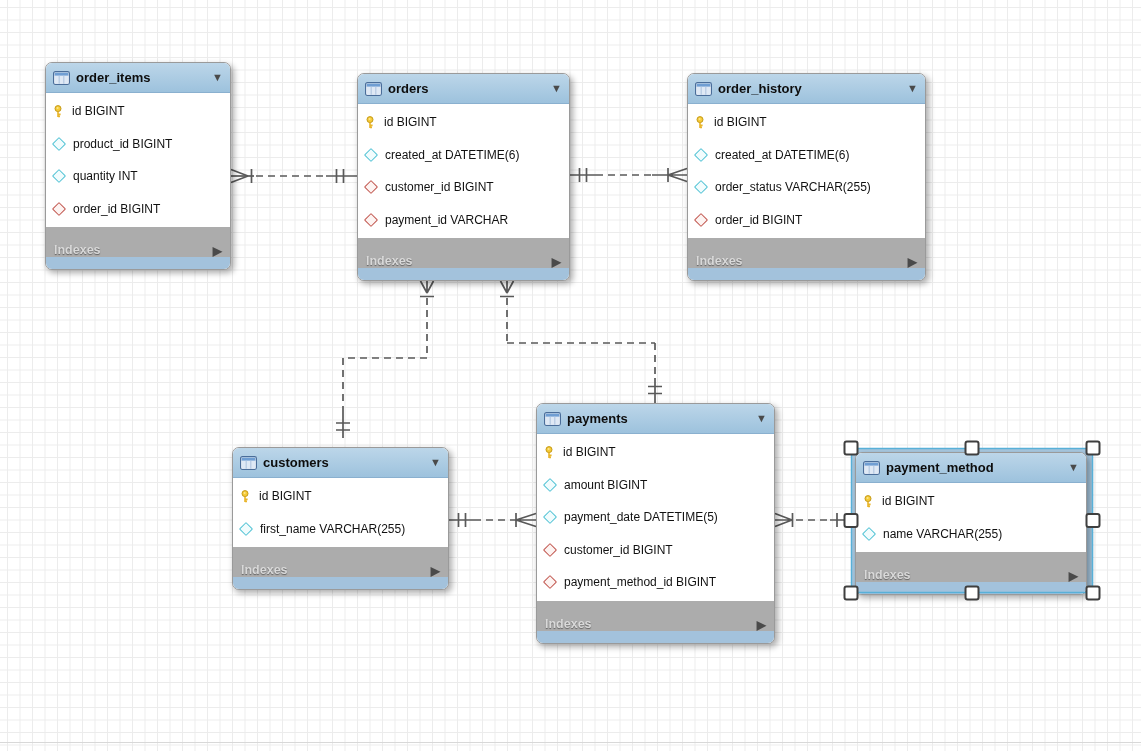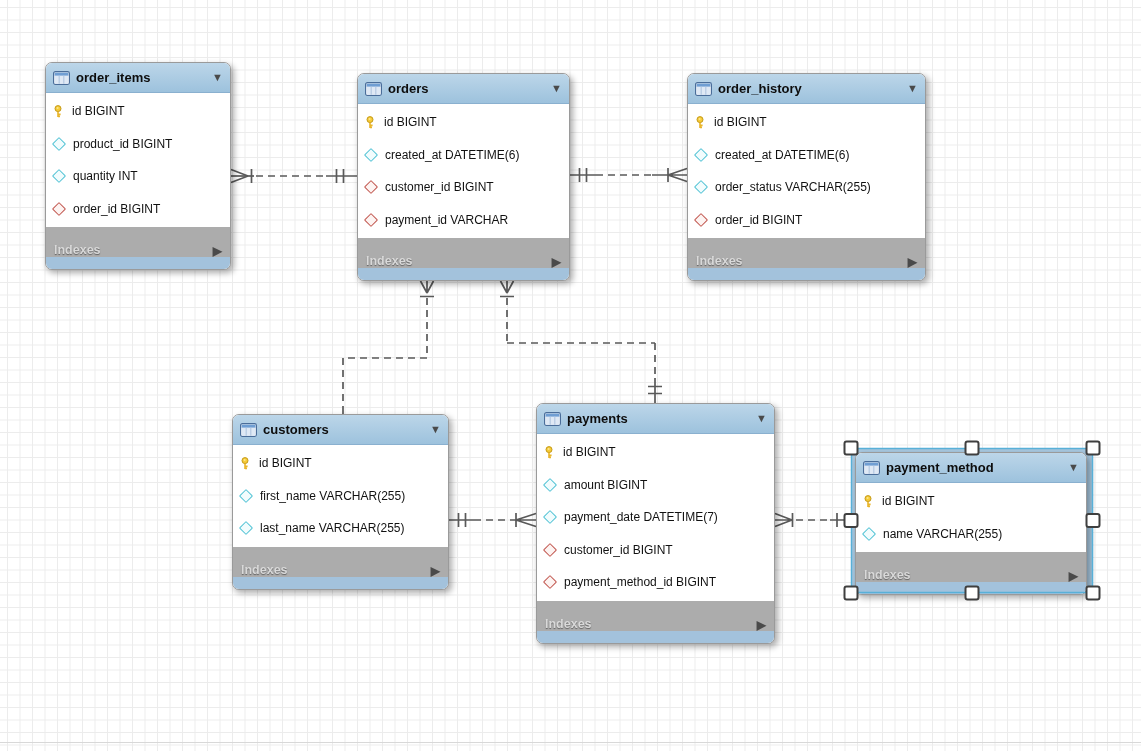--- a/index.html
+++ b/index.html
@@ -218,21 +218,21 @@
         <span>order_id BIGINT</span>
       </div>
     </div>
     <div class="tindexes">
       <span>Indexes</span>
       <span class="texpand">▶</span>
     </div>
     <div class="tcap"></div>
   </div>
 
-  <div class="table" style="left:232px;top:414px;width:215px">
+  <div class="table" style="left:232px;top:447px;width:215px">
     <div class="thead">
       <span class="ticon">
         <svg width="17" height="14" viewBox="0 0 17 14">
             <rect x="0.6" y="0.6" width="15.8" height="12.8" rx="1.8" fill="#f4f8fc" stroke="#4a6d99" stroke-width="1.2"></rect>
             <rect x="1.6" y="1.6" width="13.8" height="3.2" fill="#6f9ed3"></rect>
             <rect x="1.6" y="4.8" width="13.8" height="8" fill="#dfe9f5"></rect>
             <path d="M6.2 4.8 V12.8 M10.8 4.8 V12.8" stroke="#b3c8e2" stroke-width="1.2"></path>
           </svg>
       </span>
       <span class="ttitle">customers</span>
@@ -246,24 +246,20 @@
               <circle cx="4.6" cy="3" r="1" fill="#fbe791"></circle>
               <path d="M5 6.4 V12 M5 9.4 H7.6 M5 11.4 H7" stroke="#e9b52a" stroke-width="1.6" fill="none"></path>
             </svg>
           </span>
         <span>id BIGINT</span>
       </div>
       <div class="trow">
         <span class="diamond col"></span>
         <span>first_name VARCHAR(255)</span>
       </div>
-      <div class="trow">
-        <span class="diamond col"></span>
-        <span>last_name VARCHAR(255)</span>
-      </div>
     </div>
     <div class="tindexes">
       <span>Indexes</span>
       <span class="texpand">▶</span>
     </div>
     <div class="tcap"></div>
   </div>
 
   <div class="table" style="left:536px;top:403px;width:237px">
     <div class="thead">
@@ -288,21 +284,21 @@
             </svg>
           </span>
         <span>id BIGINT</span>
       </div>
       <div class="trow">
         <span class="diamond col"></span>
         <span>amount BIGINT</span>
       </div>
       <div class="trow">
         <span class="diamond col"></span>
-        <span>payment_date DATETIME(7)</span>
+        <span>payment_date DATETIME(5)</span>
       </div>
       <div class="trow">
         <span class="diamond fk"></span>
         <span>customer_id BIGINT</span>
       </div>
       <div class="trow">
         <span class="diamond fk"></span>
         <span>payment_method_id BIGINT</span>
       </div>
     </div>

